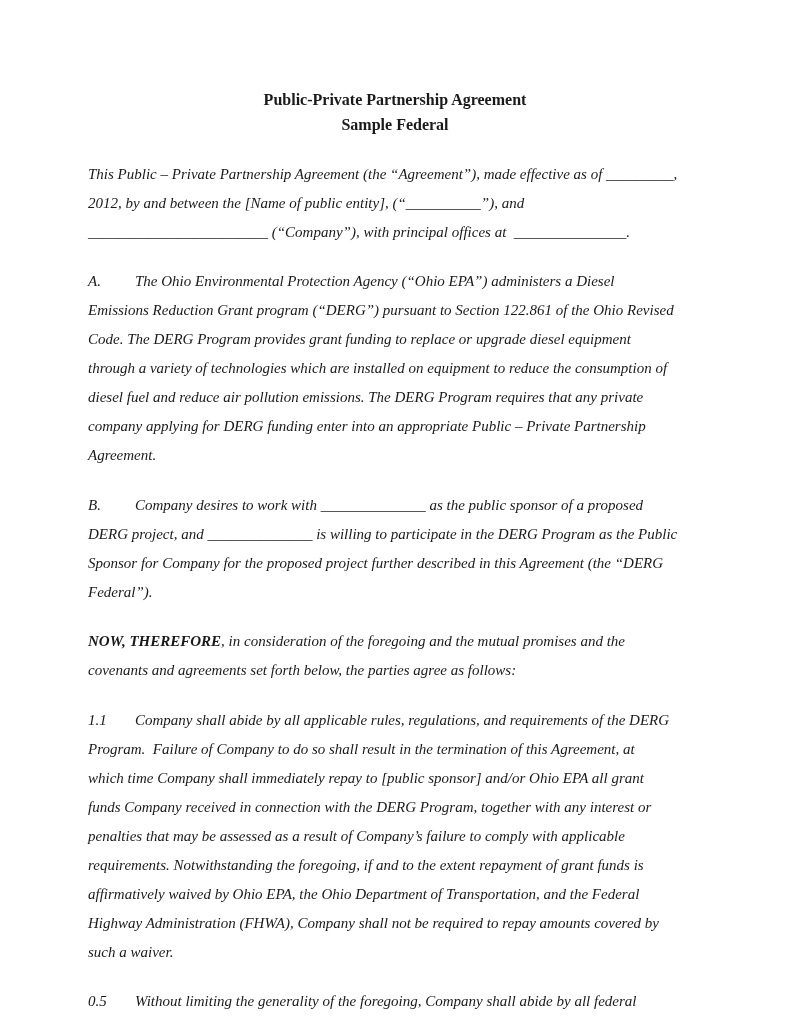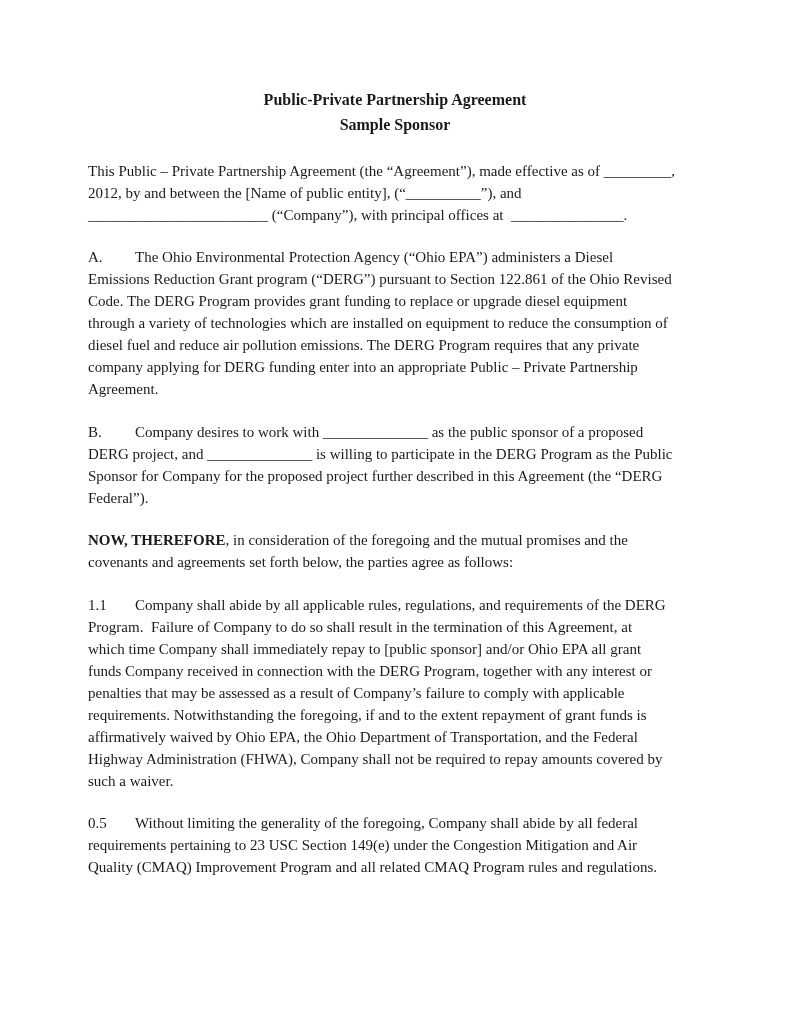--- a/index.html
+++ b/index.html
@@ -22,41 +22,42 @@
     margin: 0 0 23px 0;
     text-align: center;
     font-size: 16px;
     font-weight: bold;
     line-height: 25px;
   }
   .doc-title span { display: block; }
   .para {
     margin: 0 0 20.4px 0;
     font-size: 15px;
-    line-height: 22px;
+    line-height: 29px;
     white-space: pre;
     tab-size: 47px;
+    font-style: italic;
     -moz-tab-size: 47px;
   }
   .center-heading {
     text-align: center;
     font-weight: bold;
   }
   .center-heading .underlined { text-decoration: underline; }
   .bold-heading { font-weight: bold; }
   .lead-bold { font-weight: bold; text-align: center; }
 </style>
 </head>
 <body>
 
 <div class="page">
 
   <h1 class="doc-title">
     <span>Public-Private Partnership Agreement</span>
-    <span>Sample Sponsor</span>
+    <span>Sample Federal</span>
   </h1>
 
   <p class="para">This Public – Private Partnership Agreement (the “Agreement”), made effective as of _________,
 2012, by and between the [Name of public entity], (“__________”), and
 ________________________ (“Company”), with principal offices at  _______________.</p>
 
 
   <p class="para">A.	The Ohio Environmental Protection Agency (“Ohio EPA”) administers a Diesel
 Emissions Reduction Grant program (“DERG”) pursuant to Section 122.861 of the Ohio Revised
 Code. The DERG Program provides grant funding to replace or upgrade diesel equipment

